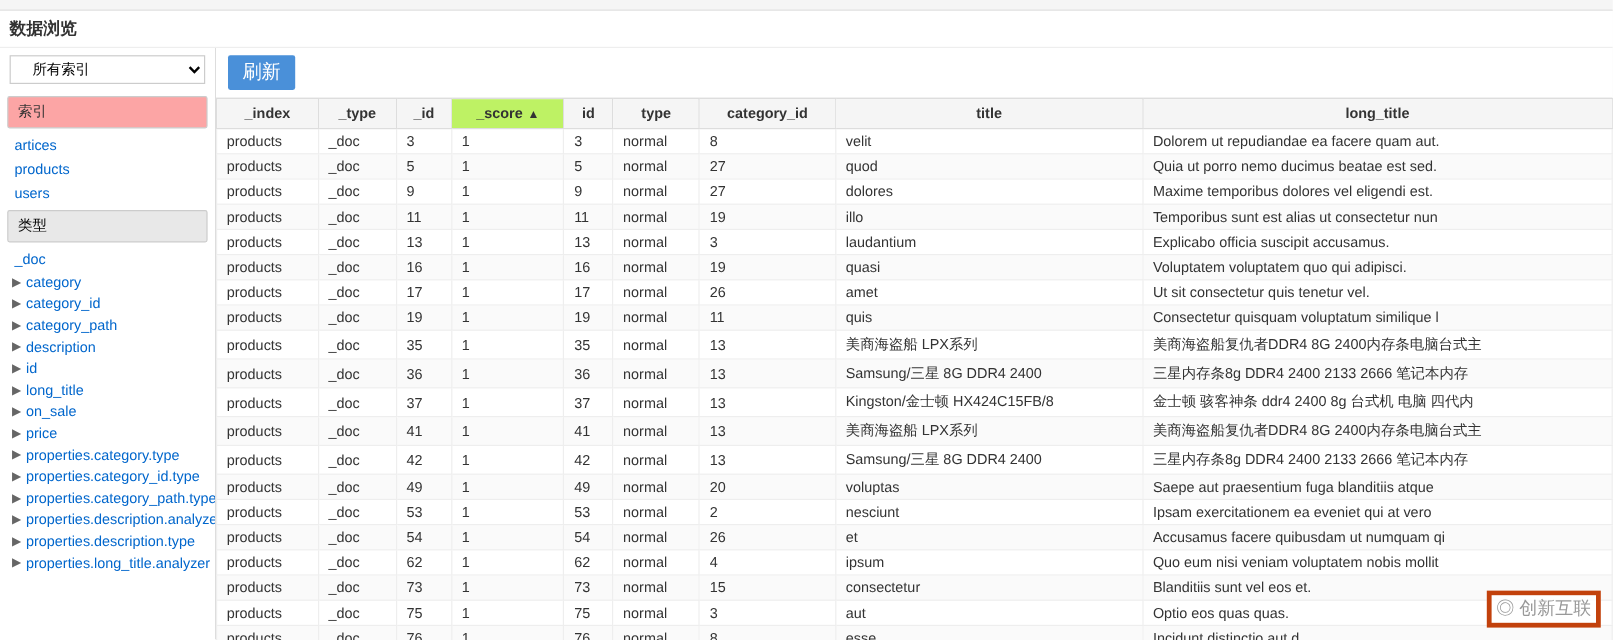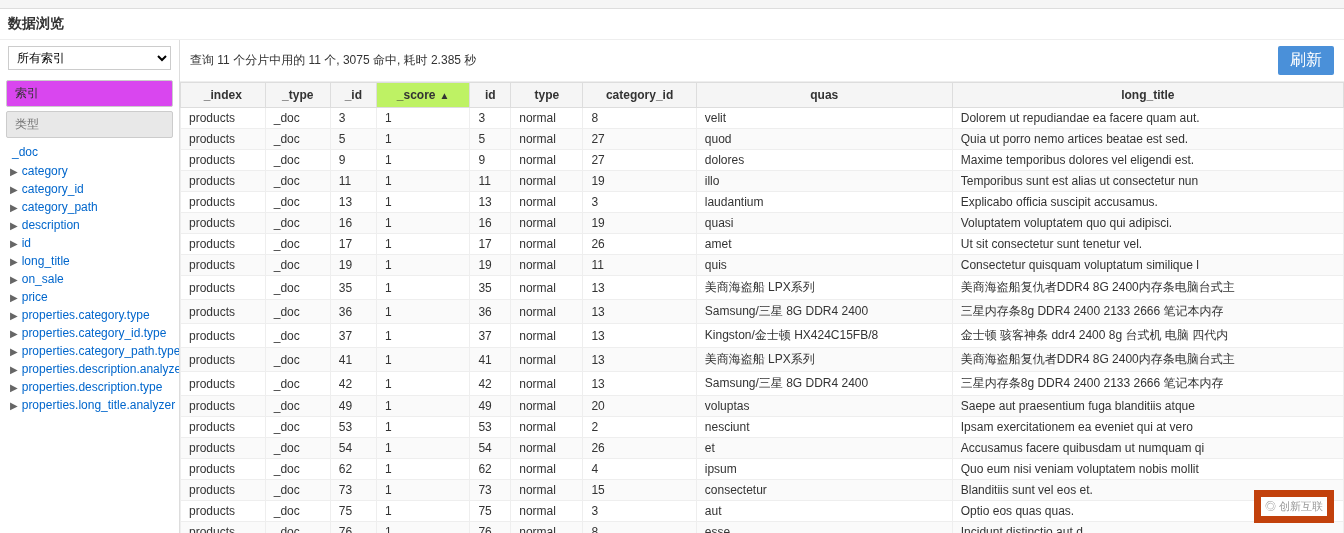--- a/index.html
+++ b/index.html
@@ -9,27 +9,27 @@
     
     .top-nav { display: flex; align-items: center; background: #f5f5f5; border-bottom: 1px solid #ddd; padding: 4px 8px; gap: 4px; }
     
     .content-area { display: flex; flex: 1; overflow: hidden; }
     
     .sidebar { width: 180px; background: #fff; border-right: 1px solid #ddd; overflow-y: auto; flex-shrink: 0; }
     
     .page-title { font-size: 14px; font-weight: bold; padding: 6px 8px; border-bottom: 1px solid #eee; background: #fff; }
     
     .sidebar-select-container { padding: 6px 8px; }
-    .sidebar-select { width: 100%; padding: 3px 4px; border: 1px solid #ccc; font-size: 12px; background: #fff; }
-    
-    .sidebar-section-label { padding: 4px 8px; font-size: 12px; color: #333; background: #d946ef; border: 1px solid #ccc; margin: 4px 6px; border-radius: 2px; }
+    .sidebar-select { width: 100%; padding: 3px 14px; border: 1px solid #ccc; font-size: 12px; background: #fff; }
+    
+    .sidebar-section-label { padding: 4px 8px; font-size: 12px; color: #333; background: #fca5a5; border: 1px solid #ccc; margin: 4px 6px; border-radius: 2px; }
     
     .sidebar-item-link { display: block; padding: 3px 12px; font-size: 12px; color: #0066cc; cursor: pointer; }
     
-    .sidebar-section-label2 { padding: 4px 8px; font-size: 12px; color: #737373; background: #e8e8e8; border: 1px solid #ccc; margin: 4px 6px; border-radius: 2px; }
+    .sidebar-section-label2 { padding: 4px 8px; font-size: 12px; color: #000000; background: #e8e8e8; border: 1px solid #ccc; margin: 4px 6px; border-radius: 2px; }
     
     .sidebar-field-item { display: flex; align-items: center; padding: 2px 10px; font-size: 12px; color: #0066cc; cursor: pointer; }
     .sidebar-field-arrow { margin-right: 4px; color: #666; font-size: 10px; }
     
     .main-content { flex: 1; overflow: hidden; display: flex; flex-direction: column; }
     
     .main-header { display: flex; align-items: center; justify-content: space-between; padding: 6px 10px; background: #fff; border-bottom: 1px solid #eee; }
     .query-info { font-size: 12px; color: #333; }
     .refresh-btn { padding: 4px 12px; background: #4a90d9; color: #fff; border: none; cursor: pointer; font-size: 16px; border-radius: 2px; }
     
@@ -37,21 +37,21 @@
     
     table { border-collapse: collapse; width: max-content; min-width: 100%; }
     thead th { background: #f5f5f5; border: 1px solid #ddd; padding: 5px 8px; font-size: 12px; font-weight: bold; white-space: nowrap; position: sticky; top: 0; z-index: 1; }
     thead th.sortable { cursor: pointer; }
     thead th.sorted { background: #bef264; }
     tbody td { border: 1px solid #eee; padding: 3px 8px; font-size: 12px; white-space: nowrap; max-width: 300px; overflow: hidden; text-overflow: ellipsis; }
     tbody tr:nth-child(even) { background: #fafafa; }
     
     .sort-arrow { margin-left: 4px; font-size: 10px; }
     
-    .watermark { position: fixed; bottom: 10px; right: 10px; font-size: 11px; color: #999; background: rgba(255,255,255,0.8); padding: 2px 4px; border: 7px solid #c2410c; }
+    .watermark { position: fixed; bottom: 10px; right: 10px; font-size: 15px; color: #999; background: rgba(255,255,255,0.8); padding: 2px 4px; border: 4px solid #c2410c; }
   </style>
 </head>
 <body>
 
 <div class="page-container">
 
   <div class="top-nav">
   </div>
 
   <div class="page-title">数据浏览</div>
@@ -60,20 +60,26 @@
 
     <div class="sidebar">
       <div class="sidebar-select-container">
         <select class="sidebar-select">
           <option>所有索引</option>
         </select>
       </div>
 
       <div class="sidebar-section-label">索引</div>
 
+      <div id="index-items">
+
+      <a class="sidebar-item-link">artices</a>
+          <a class="sidebar-item-link">products</a>
+          <a class="sidebar-item-link">users</a>
+        </div>
 
       <div class="sidebar-section-label2">类型</div>
 
       <div id="type-items">
       <a class="sidebar-item-link">_doc</a>
         </div>
 
 
       <div id="field-items">
       <div class="sidebar-field-item"><span class="sidebar-field-arrow">▶</span>category</div>
@@ -88,36 +94,35 @@
           <div class="sidebar-field-item"><span class="sidebar-field-arrow">▶</span>properties.category_id.type</div>
           <div class="sidebar-field-item"><span class="sidebar-field-arrow">▶</span>properties.category_path.type</div>
           <div class="sidebar-field-item"><span class="sidebar-field-arrow">▶</span>properties.description.analyzer</div>
           <div class="sidebar-field-item"><span class="sidebar-field-arrow">▶</span>properties.description.type</div>
           <div class="sidebar-field-item"><span class="sidebar-field-arrow">▶</span>properties.long_title.analyzer</div>
         </div>
     </div>
 
     <div class="main-content">
       <div class="main-header">
-        <span class="query-info">查询 11 个分片中用的 11 个, 3075 命中, 耗时 2.385 秒</span>
         <button class="refresh-btn">刷新</button>
       </div>
 
       <div class="table-container">
         <table>
           <thead>
             <tr id="table-header-row">
             <th class="sortable">_index</th>
                 <th class="sortable">_type</th>
                 <th class="sortable">_id</th>
                 <th class="sortable sorted">_score<span class="sort-arrow">▲</span></th>
                 <th class="sortable">id</th>
                 <th class="sortable">type</th>
                 <th class="sortable">category_id</th>
-                <th class="sortable">quas</th>
+                <th class="sortable">title</th>
                 <th class="sortable">long_title</th>
               </tr>
           </thead>
           <tbody id="table-body">
           <tr>
                 <td title="products">products</td>
                 <td title="_doc">_doc</td>
                 <td title="3">3</td>
                 <td title="1">1</td>
                 <td title="3">3</td>
@@ -128,21 +133,21 @@
               </tr>
               <tr>
                 <td title="products">products</td>
                 <td title="_doc">_doc</td>
                 <td title="5">5</td>
                 <td title="1">1</td>
                 <td title="5">5</td>
                 <td title="normal">normal</td>
                 <td title="27">27</td>
                 <td title="quod">quod</td>
-                <td title="Quia ut porro nemo ducimus beatae est sed.">Quia ut porro nemo artices beatae est sed.</td>
+                <td title="Quia ut porro nemo ducimus beatae est sed.">Quia ut porro nemo ducimus beatae est sed.</td>
               </tr>
               <tr>
                 <td title="products">products</td>
                 <td title="_doc">_doc</td>
                 <td title="9">9</td>
                 <td title="1">1</td>
                 <td title="9">9</td>
                 <td title="normal">normal</td>
                 <td title="27">27</td>
                 <td title="dolores">dolores</td>
@@ -183,21 +188,21 @@
               </tr>
               <tr>
                 <td title="products">products</td>
                 <td title="_doc">_doc</td>
                 <td title="17">17</td>
                 <td title="1">1</td>
                 <td title="17">17</td>
                 <td title="normal">normal</td>
                 <td title="26">26</td>
                 <td title="amet">amet</td>
-                <td title="Ut sit consectetur ipsum tenetur vel.">Ut sit consectetur sunt tenetur vel.</td>
+                <td title="Ut sit consectetur ipsum tenetur vel.">Ut sit consectetur quis tenetur vel.</td>
               </tr>
               <tr>
                 <td title="products">products</td>
                 <td title="_doc">_doc</td>
                 <td title="19">19</td>
                 <td title="1">1</td>
                 <td title="19">19</td>
                 <td title="normal">normal</td>
                 <td title="11">11</td>
                 <td title="quis">quis</td>

